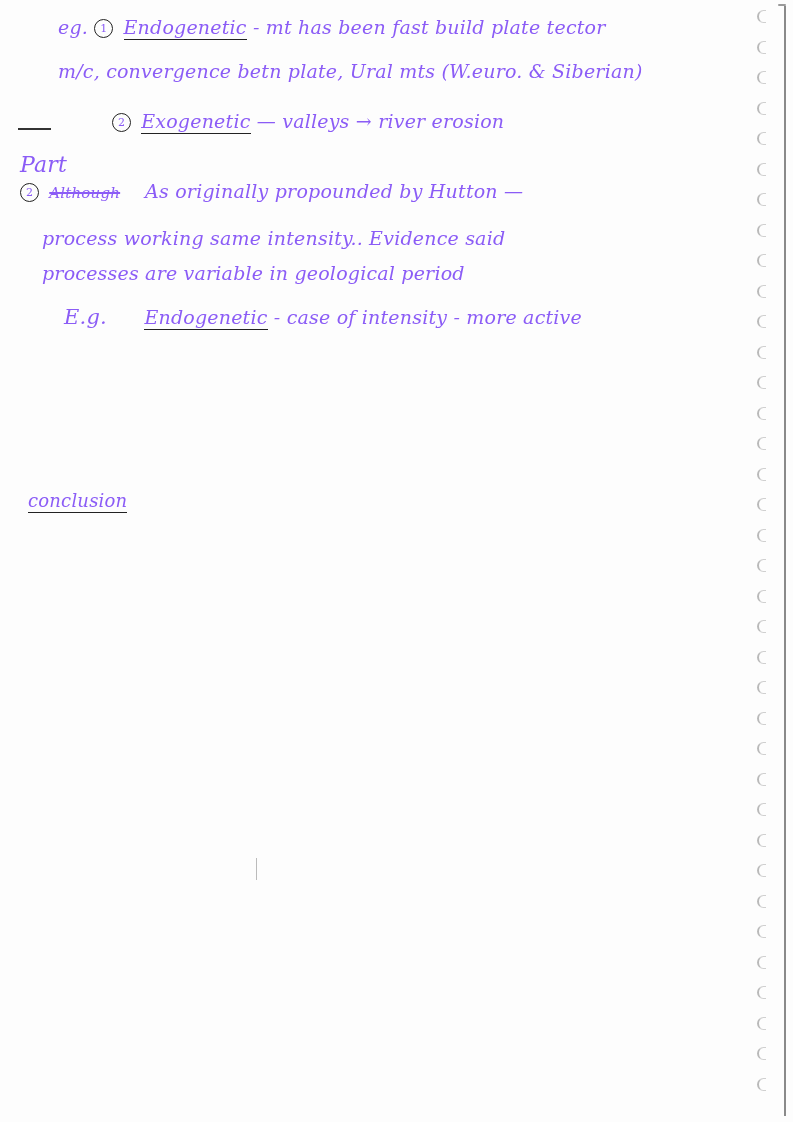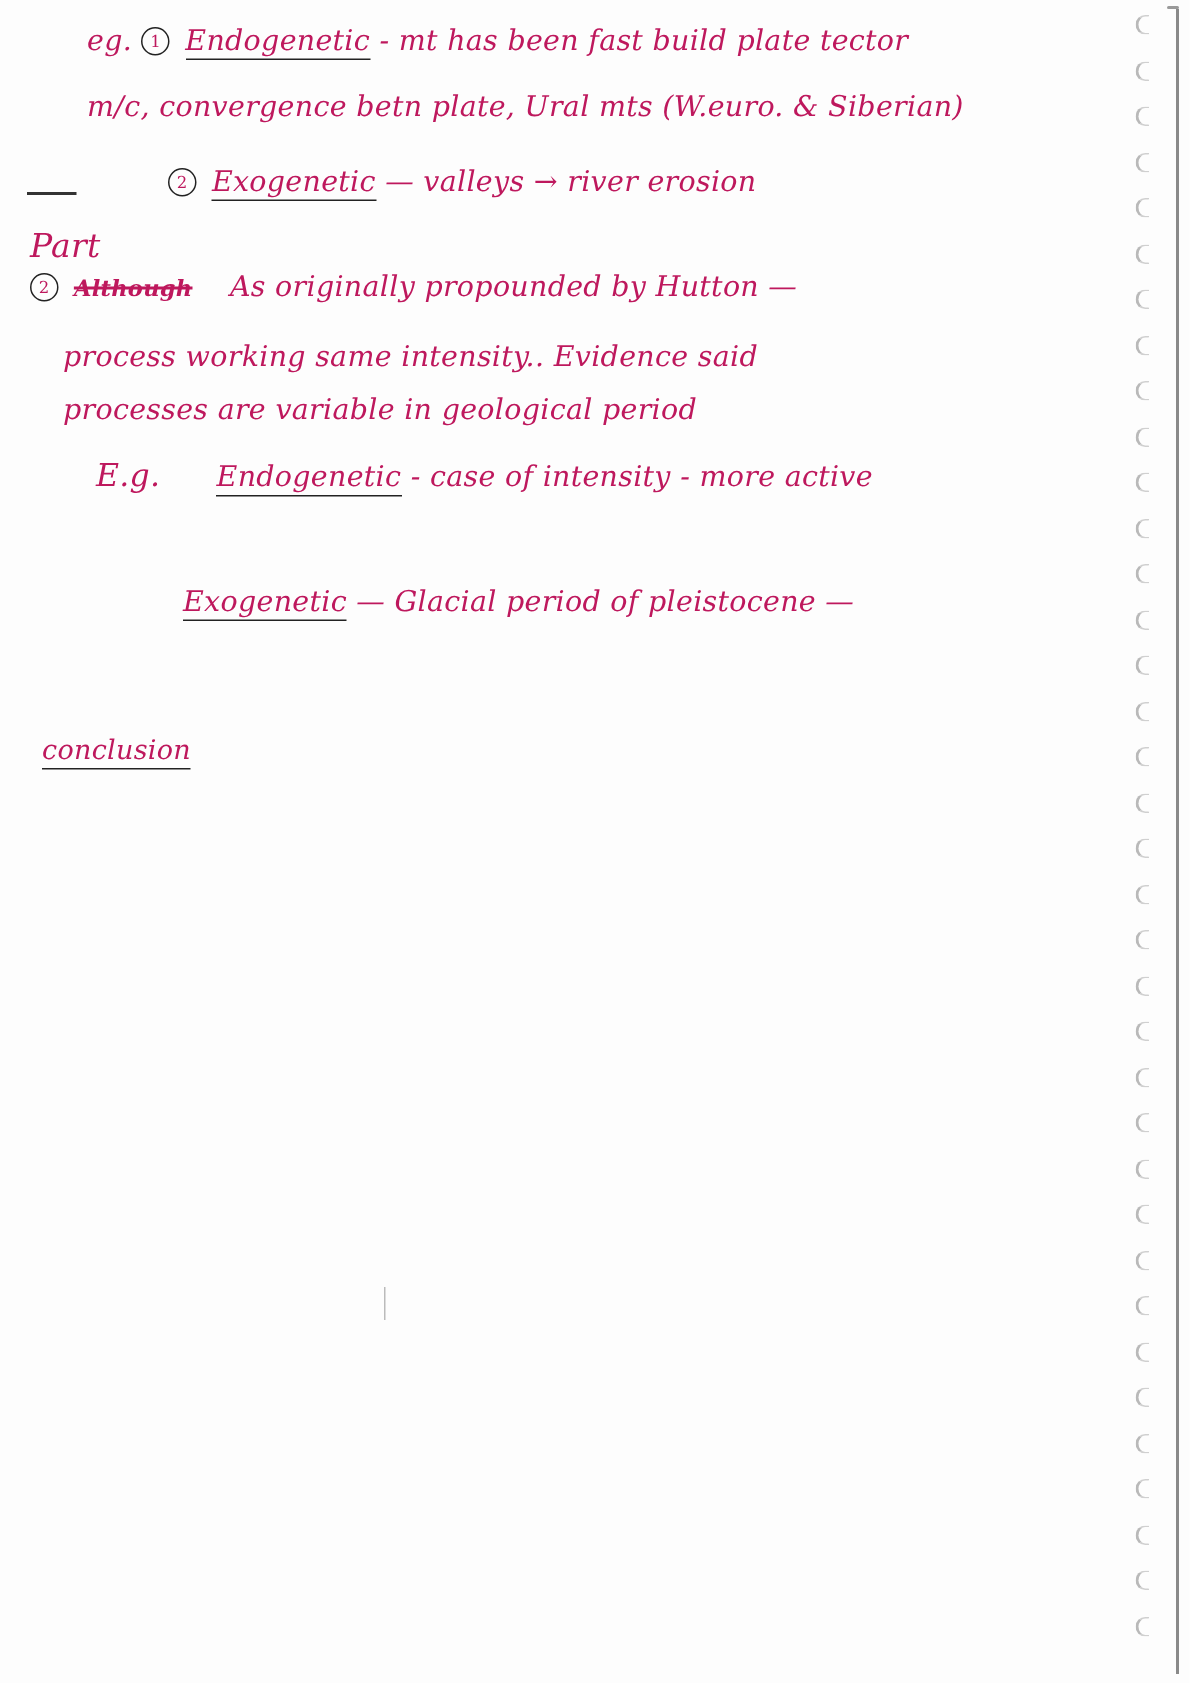--- a/index.html
+++ b/index.html
@@ -55,31 +55,30 @@
       border-bottom: 1px solid #d0d0d0;
       border-radius: 10px 0 0 10px;
       box-sizing: border-box;
     }
     .hw {
       position: absolute;
       white-space: nowrap;
       font-family: "DejaVu Serif", serif;
       font-style: italic;
       font-size: 19px;
-      color: #be185d;
+      color: #8b5cf6;
       letter-spacing: 0.2px;
     }
     .ul {
       border-bottom: 1.5px solid #222;
       padding-bottom: 1px;
     }
     .strike {
       text-decoration: line-through;
       text-decoration-thickness: 2px;
-      font-weight: bold;
     }
     .sep-dash {
       position: absolute;
       left: 18px;
       top: 128px;
       width: 33px;
       height: 1.5px;
       background: #333;
     }
     .circled {
@@ -186,24 +185,20 @@
   </div>
 
   <div class="hw" style="left:64px; top:305px;">
     <span style="font-size:21px;">E.g.</span>
     &nbsp;&nbsp;&nbsp;&nbsp;
     <span class="ul">Endogenetic</span>
     <span>- case of intensity - more active</span>
   </div>
 
 
-  <div class="hw" style="left:122px; top:390px;">
-    <span class="ul">Exogenetic</span>
-    <span>— Glacial period of pleistocene —</span>
-  </div>
 
 
   <div class="hw" style="left:28px; top:490px; font-size:18px;">
     <span class="ul">conclusion</span>
   </div>
 
 
 
   <div class="faint" style="left:256px; top:858px; height:22px;"></div>
 

